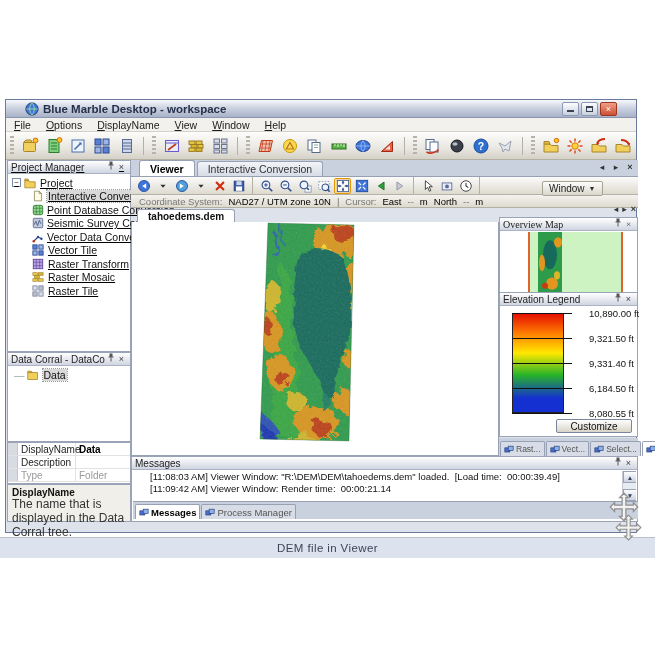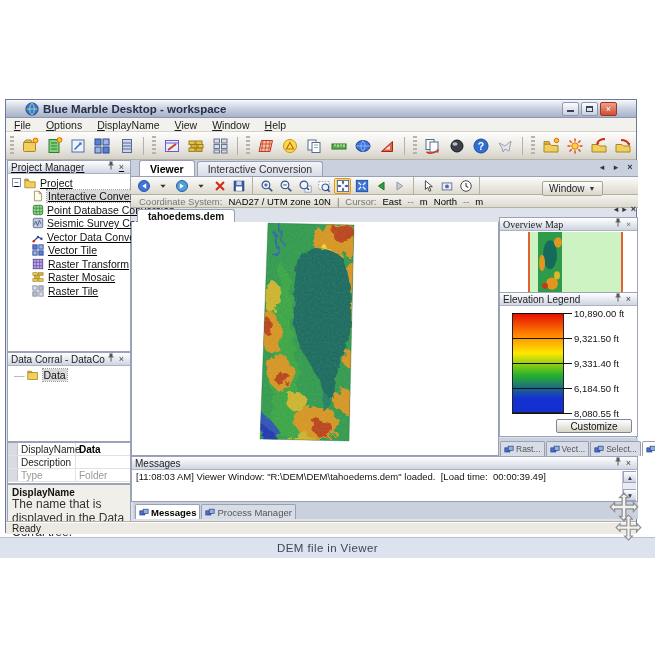--- a/index.html
+++ b/index.html
@@ -118,37 +118,37 @@
   .docknav { position:absolute; right:2px; top:0; display:flex; gap:4px; font-size:9px; color:#333; }
   .ovpanel { position:absolute; left:0; top:13px; width:139px; height:79px;font-family:Liberation Serif, serif; }
   .ovbody { position:absolute; left:1px; top:14px; right:1px; bottom:1px; background:#fff; }
   .ovgreen { position:absolute; left:27px; top:0; width:95px; height:100%; background:#cdf3c2; }
   .ovline { position:absolute; top:0; width:2px; height:100%; background:#e0622e; }
   .ovstrip { position:absolute; left:37px; top:0; width:24px; height:100%; }
 
   .legpanel { position:absolute; left:0; top:88px; width:139px; height:145px; }
   .legbar { position:absolute; left:12px; top:20px; width:52px; height:100px; border:1px solid #222; }
   .legtick { position:absolute; left:12px; width:60px; height:1px; background:#111; }
-  .leglabel { position:absolute; left:74px; font-size:9.5px; color:#111; white-space:nowrap; }
+  .leglabel { position:absolute; left:89px; font-size:9.5px; color:#111; white-space:nowrap; }
   .custbtn { position:absolute; left:56px; top:126px; width:76px; height:14px; font-size:10px;
              font-family:"Liberation Sans",sans-serif; color:#111;
              background:linear-gradient(180deg,#fefefe,#d8d4c8); border:1px solid #7a869e; border-radius:2px; }
 
   .docktabs { position:absolute; left:0; top:234px; width:139px; height:18px; background:#c9d1df;
               display:flex; align-items:flex-end; padding-left:1px; }
   .dtab { height:15px; display:flex; align-items:center; gap:2px; font-size:8.5px; color:#555;
           padding:0 3px; border:1px solid #98a0b4; border-bottom:none; border-radius:2px 2px 0 0;
           background:#d7dce6; margin-right:1px; white-space:nowrap; }
   .dtab.active { background:#fff; color:#000; }
   .dtab svg { width:10px; height:9px; }
 
   
-  .msgpanel { position:absolute; left:125px; top:356px; width:507px; height:46px; }
+  .msgpanel { position:absolute; left:125px; top:356px; width:507px; height:66px; }
   .msgbody { position:absolute; left:1px; top:14px; right:1px; height:30px; background:#fff; overflow:hidden; }
-  .msg-line { font-size:9.5px; color:#111; white-space:pre; padding-left:3px; line-height:1.25; }
+  .msg-line { font-size:9.5px; color:#111; white-space:pre; padding-left:17px; line-height:1.25; }
   .vscroll { position:absolute; right:0; top:0; width:14px; height:100%; background:#e7ebf2;
              border-left:1px solid #c2c6cf; }
   .sbtn { position:absolute; left:0; width:14px; height:12px; background:linear-gradient(180deg,#fdfdfe,#ccd3e0);
           border:1px solid #9aa3b8; font-size:6.5px; text-align:center; line-height:11px; color:#33415e; }
   .msgtabs { position:absolute; left:1px; top:44px; width:505px; height:18px; background:#c9d1df;
              display:flex; align-items:flex-end; padding-left:2px; border-top:1px solid #98a0b4; }
   .msgtabs .dtab { font-size:9.5px; }
 
   .crossdeco { position:absolute; z-index:20; }
   .crossdeco svg { display:block; }
@@ -807,20 +807,21 @@
       <div class="phead">
         <span class="ptitle">Messages</span>
         <span class="hbtn pin"><svg viewBox="0 0 8 9">
               <path d="M2.5 0.5h3v3h1v1h-5v-1h1z" fill="#555"></path>
               <line x1="4" y1="4.5" x2="4" y2="8.5" stroke="#555"></line>
             </svg></span>
         <span class="hbtn">×</span>
       </div>
       <div class="msgbody">
         <div class="msg-line">[11:08:03 AM] Viewer Window: "R:\DEM\DEM\tahoedems.dem" loaded.  [Load time:  00:00:39.49]</div>
+        <div class="msg-line">[11:09:42 AM] Viewer Window: Render time:  00:00:21.14</div>
         <div class="vscroll">
           <span class="sbtn" style="top:0;">▲</span>
           <span class="sbtn" style="bottom:0;">▼</span>
         </div>
       </div>
       <div class="msgtabs">
         <span class="dtab active">
             <svg viewBox="0 0 12 10">
               <rect x="1" y="3" width="6" height="5" fill="#4a6fd0" stroke="#223c78" stroke-width="0.8"></rect>
               <rect x="5" y="1" width="6" height="5" fill="#8fb0e8" stroke="#223c78" stroke-width="0.8"></rect>
@@ -841,21 +842,18 @@
       <svg width="30" height="30" viewBox="0 0 24 24">
           <path d="M12 1 L15.5 4.5 L13.5 4.5 L13.5 10.5 L19.5 10.5 L19.5 8.5 L23 12 L19.5 15.5 L19.5 13.5 L13.5 13.5 L13.5 19.5 L15.5 19.5 L12 23 L8.5 19.5 L10.5 19.5 L10.5 13.5 L4.5 13.5 L4.5 15.5 L1 12 L4.5 8.5 L4.5 10.5 L10.5 10.5 L10.5 4.5 L8.5 4.5 Z" fill="#f2f2f2" stroke="#8f8f8f" stroke-width="1"></path>
         </svg>
     </div>
     <div class="crossdeco" style="left:609px; top:414px;">
       <svg width="27" height="27" viewBox="0 0 24 24">
           <path d="M12 1 L15.5 4.5 L13.5 4.5 L13.5 10.5 L19.5 10.5 L19.5 8.5 L23 12 L19.5 15.5 L19.5 13.5 L13.5 13.5 L13.5 19.5 L15.5 19.5 L12 23 L8.5 19.5 L10.5 19.5 L10.5 13.5 L4.5 13.5 L4.5 15.5 L1 12 L4.5 8.5 L4.5 10.5 L10.5 10.5 L10.5 4.5 L8.5 4.5 Z" fill="#f2f2f2" stroke="#8f8f8f" stroke-width="1"></path>
         </svg>
     </div>
 
-    <div class="statusbar">
-      <span>Ready</span>
-    </div>
   </div>
 
   <div class="caption-bar">
     <span>DEM file in Viewer</span>
   </div>
 </div>
 
 </body></html>

